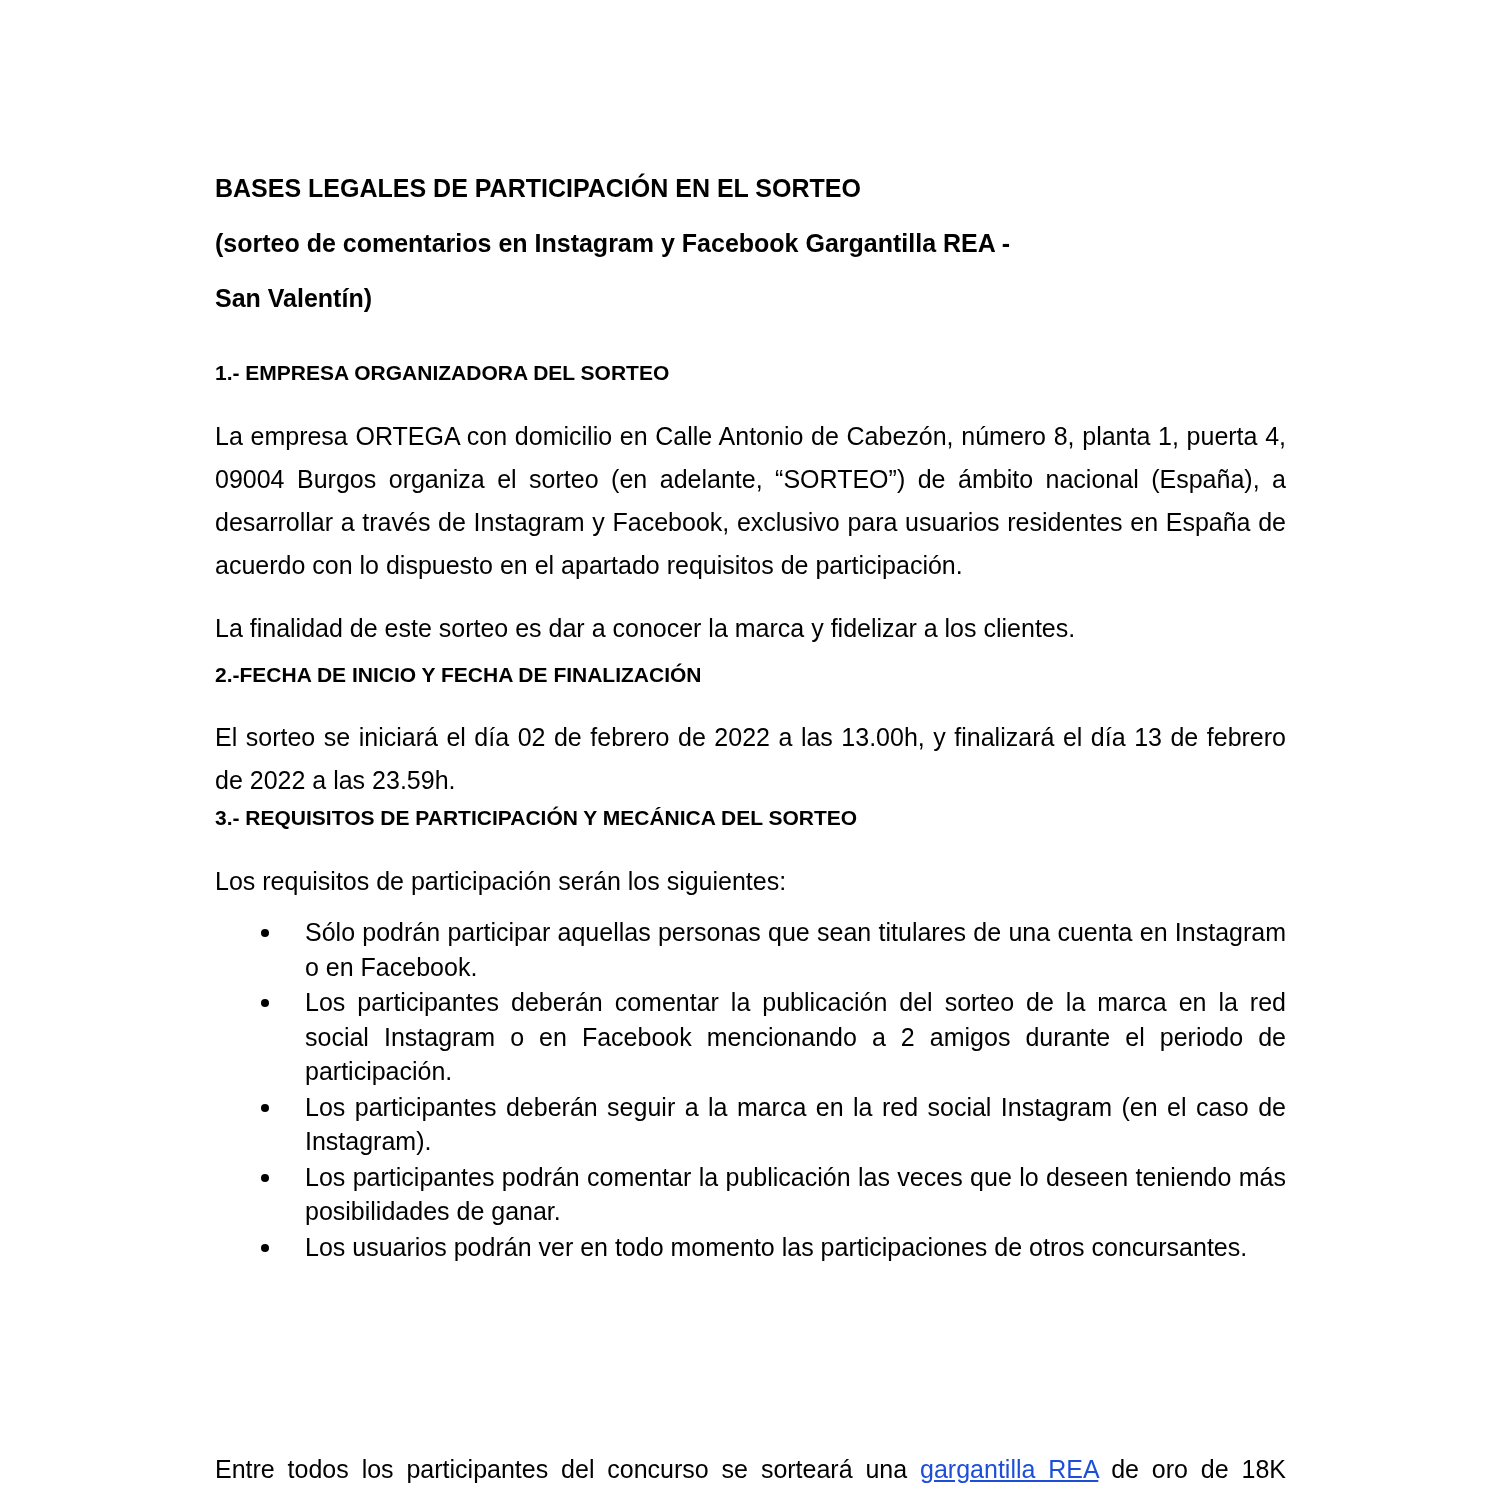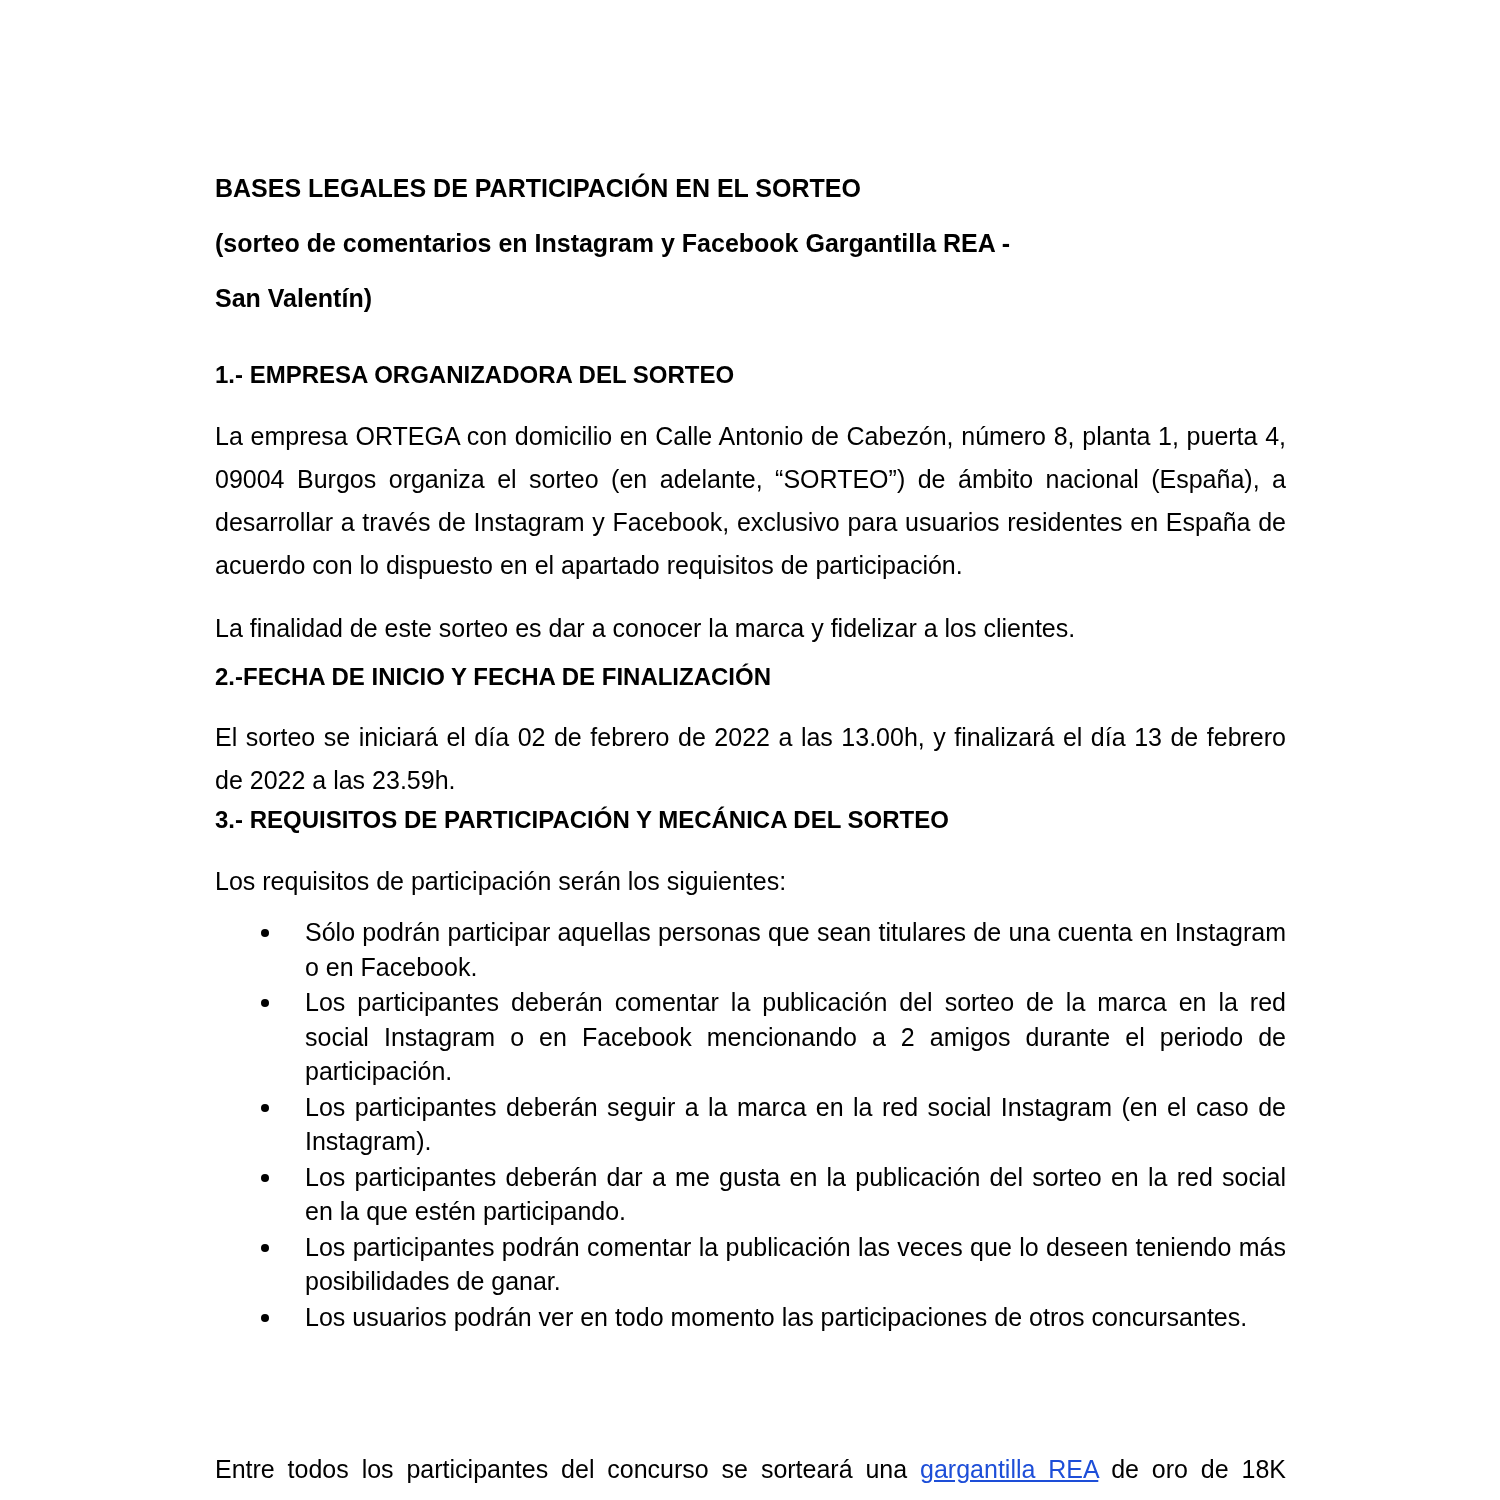--- a/index.html
+++ b/index.html
@@ -1,20 +1,20 @@
 <!DOCTYPE html>
 <html><head>
 <meta charset="utf-8">
 <style>
   html, body { margin: 0; padding: 0; background: #ffffff; }
   body { width: 1500px; height: 1500px; overflow: hidden; position: relative;
          font-family: "Liberation Sans", sans-serif; color: #000; }
   .page { position: absolute; left: 215px; top: 0; width: 1071px; }
   .title { position: absolute; left: 0; font-weight: bold; font-size: 25px; white-space: nowrap; }
-  .h { position: absolute; left: 0; font-weight: bold; font-size: 24px; white-space: nowrap; }
+  .h { position: absolute; left: 0; font-weight: bold; font-size: 21px; white-space: nowrap; }
   .p { position: absolute; left: 0; width: 1071px; font-size: 25px; line-height: 43px;
        text-align: justify; }
   .p.last { text-align-last: left; }
   ul.bullets { position: absolute; left: 0; top: 915px; width: 1071px; margin: 0; padding: 0; list-style: none; }
   ul.bullets li { position: relative; padding-left: 90px; font-size: 25px; line-height: 34.5px;
                   text-align: justify; margin-bottom: 1px; }
   ul.bullets li .dot { position: absolute; left: 46px; top: 14px; width: 8px; height: 8px;
                        border-radius: 50%; background: #000; }
   a.link { color: #1d4ed8; text-decoration: underline; }
 </style>
@@ -33,19 +33,18 @@
   <div class="h" style="top:663px">2.-FECHA DE INICIO Y FECHA DE FINALIZACIÓN</div>
   <div class="p" style="top:716px">El sorteo se iniciará el día 02 de febrero de 2022 a las 13.00h, y finalizará el día 13 de febrero de 2022 a las 23.59h.</div>
 
   <div class="h" style="top:806px">3.- REQUISITOS DE PARTICIPACIÓN Y MECÁNICA DEL SORTEO</div>
   <div class="p last" style="top:860px">Los requisitos de participación serán los siguientes:</div>
 
   <ul class="bullets">
     <li><span class="dot"></span><span>Sólo podrán participar aquellas personas que sean titulares de una cuenta en Instagram o en Facebook.</span></li>
     <li><span class="dot"></span><span>Los participantes deberán comentar la publicación del sorteo de la marca en la red social Instagram o en Facebook mencionando a 2 amigos durante el periodo de participación.</span></li>
     <li><span class="dot"></span><span>Los participantes deberán seguir a la marca en la red social Instagram (en el caso de Instagram).</span></li>
-    <li><span class="dot"></span><span>Los participantes deberán dar a me gusta en la publicación del sorteo en la red social en la que estén participando.</span></li>
     <li><span class="dot"></span><span>Los participantes podrán comentar la publicación las veces que lo deseen teniendo más posibilidades de ganar.</span></li>
     <li><span class="dot"></span><span>Los usuarios podrán ver en todo momento las participaciones de otros concursantes.</span></li>
   </ul>
 
   <div class="p" style="top:1448px"><span>Entre todos los participantes del concurso se sorteará una </span><a class="link" href="#">gargantilla REA</a><span> de oro de 18K valorado en más de 120€. El ganador será publicado en las redes sociales de</span></div>
 </div>
 
 </body></html>

